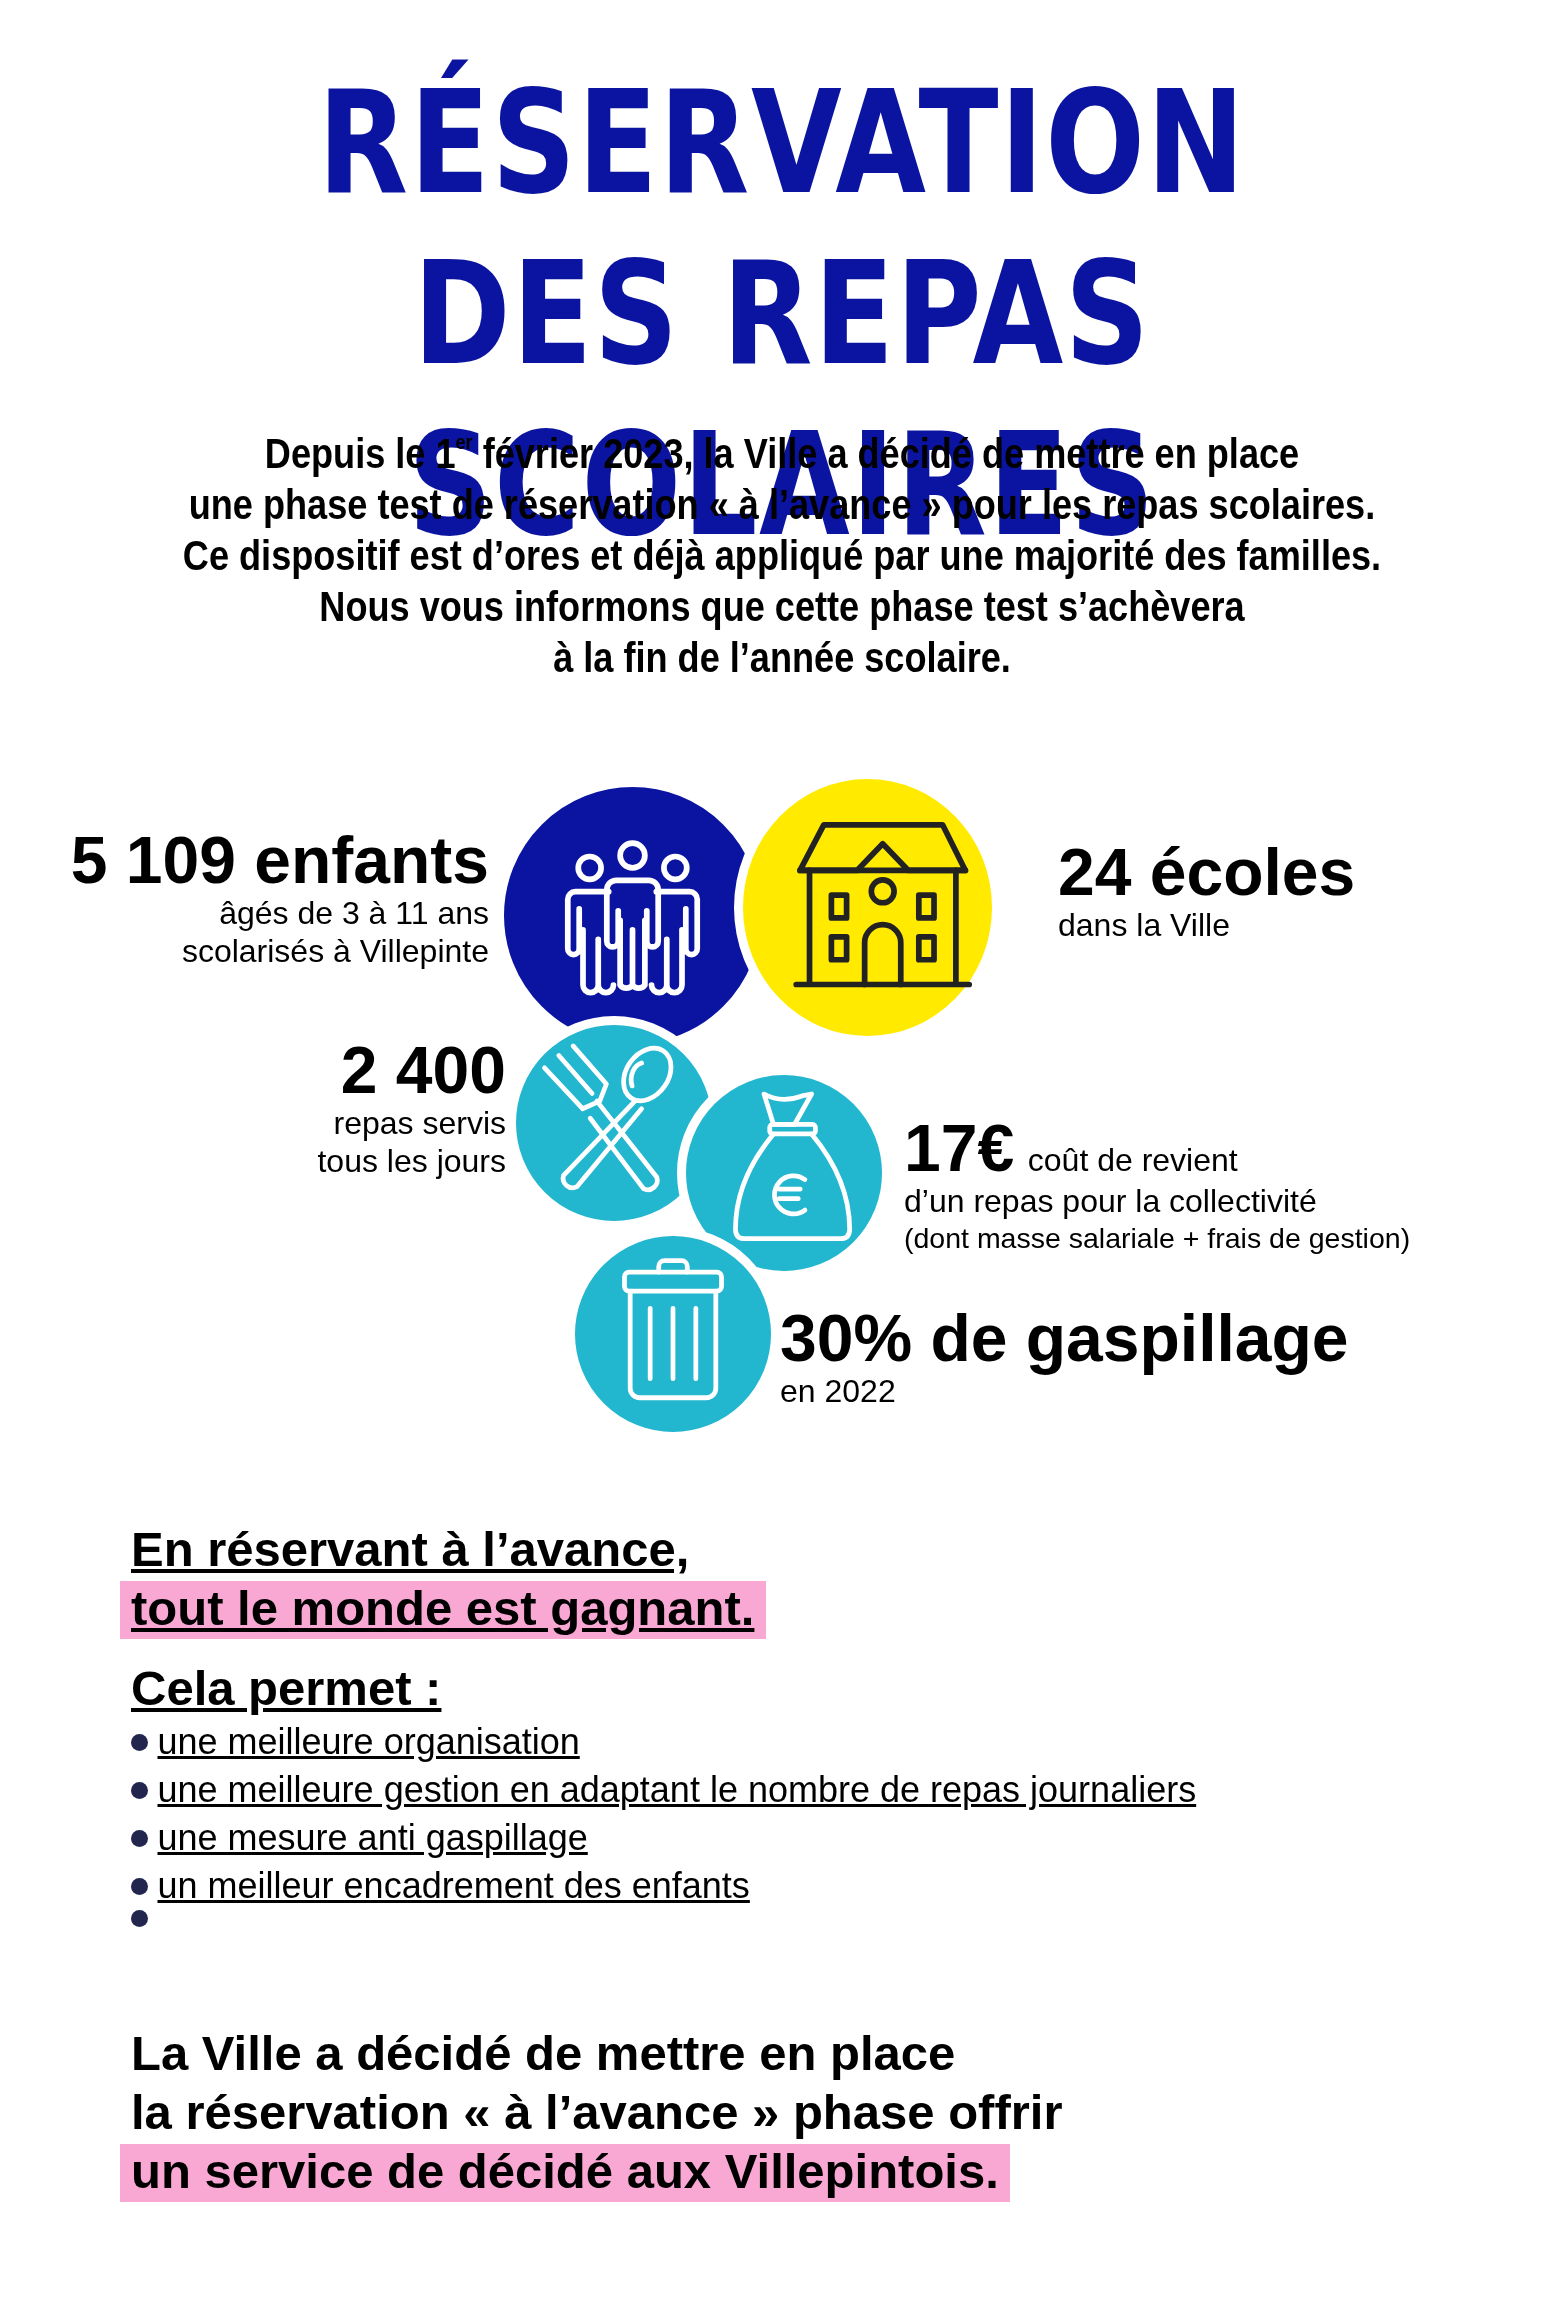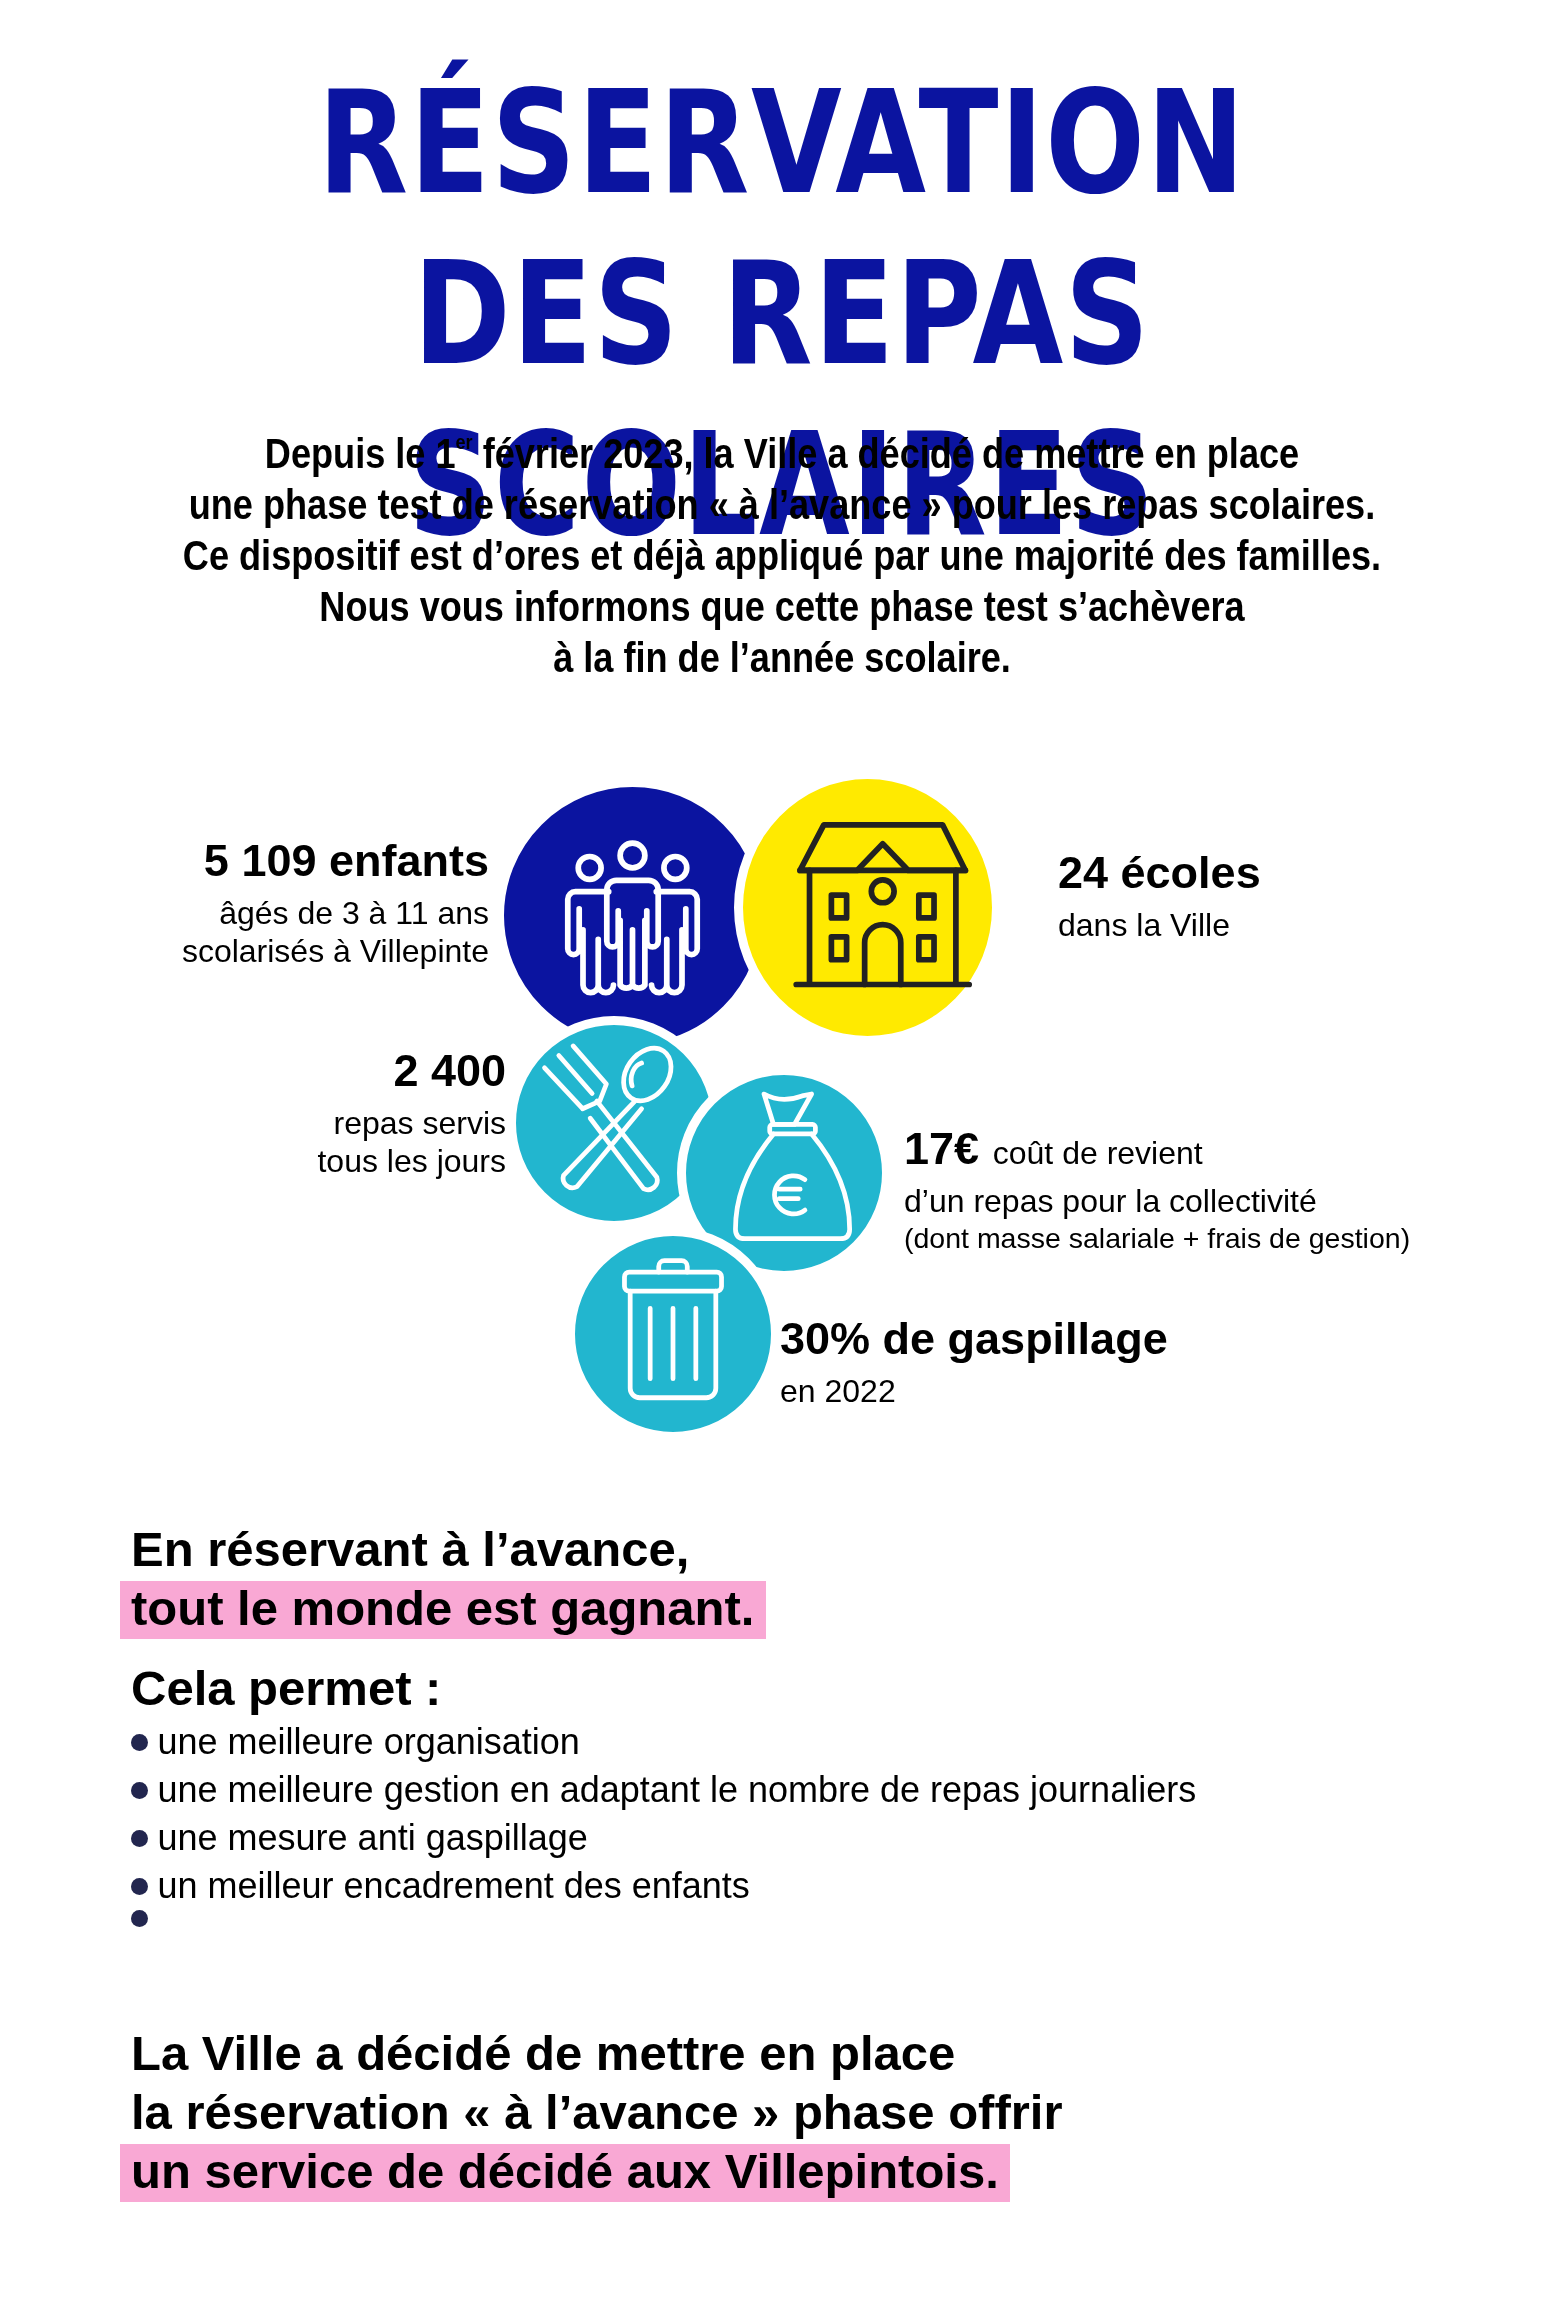--- a/index.html
+++ b/index.html
@@ -7,21 +7,21 @@
   .abs{position:absolute;}
   .title{left:0;width:1564px;text-align:center;color:#0b14a0;font-family:"DejaVu Sans",sans-serif;font-weight:bold;letter-spacing:1.9px;}
   .title1{top:57px;font-size:143px;line-height:171px;transform:scaleX(0.82);}
   .title2{top:228px;font-size:143px;line-height:171px;transform:scaleX(0.82);}
   .intro{top:428px;left:0;width:1564px;text-align:center;font-weight:bold;font-size:42px;line-height:51px;transform:scaleX(0.86);}
   .intro sup{font-size:21px;vertical-align:top;line-height:27px;}
   .circle{position:absolute;border-radius:50%;border:9.5px solid #fff;box-sizing:content-box;}
   .navy{background:#0b14a0;}
   .yellow{background:#ffea00;}
   .cyan{background:#22b6cf;}
-  .stat-big{font-weight:bold;font-size:45px;line-height:67px;}
+  .stat-big{font-weight:bold;font-size:66px;line-height:67px;}
   .stat-sub{font-size:32px;line-height:38px;}
   .stat-sub2{font-size:28.5px;line-height:36px;}
   .hl{background:#f9a8d4;padding:0 11.4px 3.8px 11.4px;margin-left:-11.4px;}
   .h2{font-weight:bold;font-size:49px;line-height:59px;}
   .bullets{list-style:none;margin:0;padding:0;}
   .bullets li{font-size:36px;line-height:48px;display:flex;align-items:center;}
   .dot{display:inline-block;width:17px;height:17px;border-radius:50%;background:#22264f;margin-right:9.5px;flex:none;}
   svg{display:block;}
 </style>
 </head>
@@ -122,21 +122,21 @@
   <div><span class="stat-big">17€</span> <span class="stat-sub" style="margin-left:9.5px;">coût de revient</span></div>
   <div class="stat-sub">d’un repas pour la collectivité</div>
   <div class="stat-sub2">(dont masse salariale + frais de gestion)</div>
 </div>
 
 <div class="abs" style="left:780px;top:1305px;">
   <div class="stat-big">30% de gaspillage</div>
   <div class="stat-sub">en 2022</div>
 </div>
 
-<div class="abs" style="left:131px;top:1520px;">
+<div class="abs" style="left:131px;top:1520px;text-decoration:underline;">
   <div class="h2">En réservant à l’avance,</div>
   <div class="h2"><span class="hl">tout le monde est gagnant.</span></div>
   <div class="h2" style="margin-top:21px;">Cela permet :</div>
   <ul class="bullets">
     <li>
         <span class="dot"></span>
         <span>une meilleure organisation</span>
       </li>
     <li>
         <span class="dot"></span>

